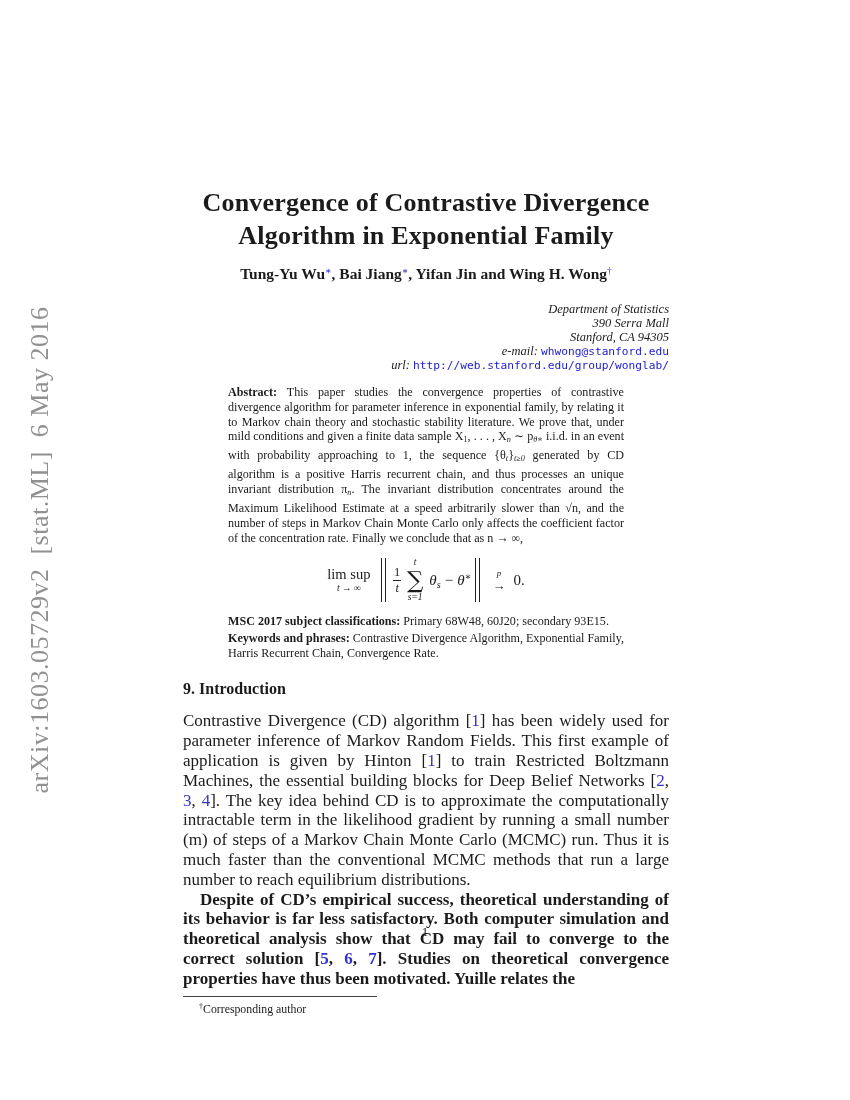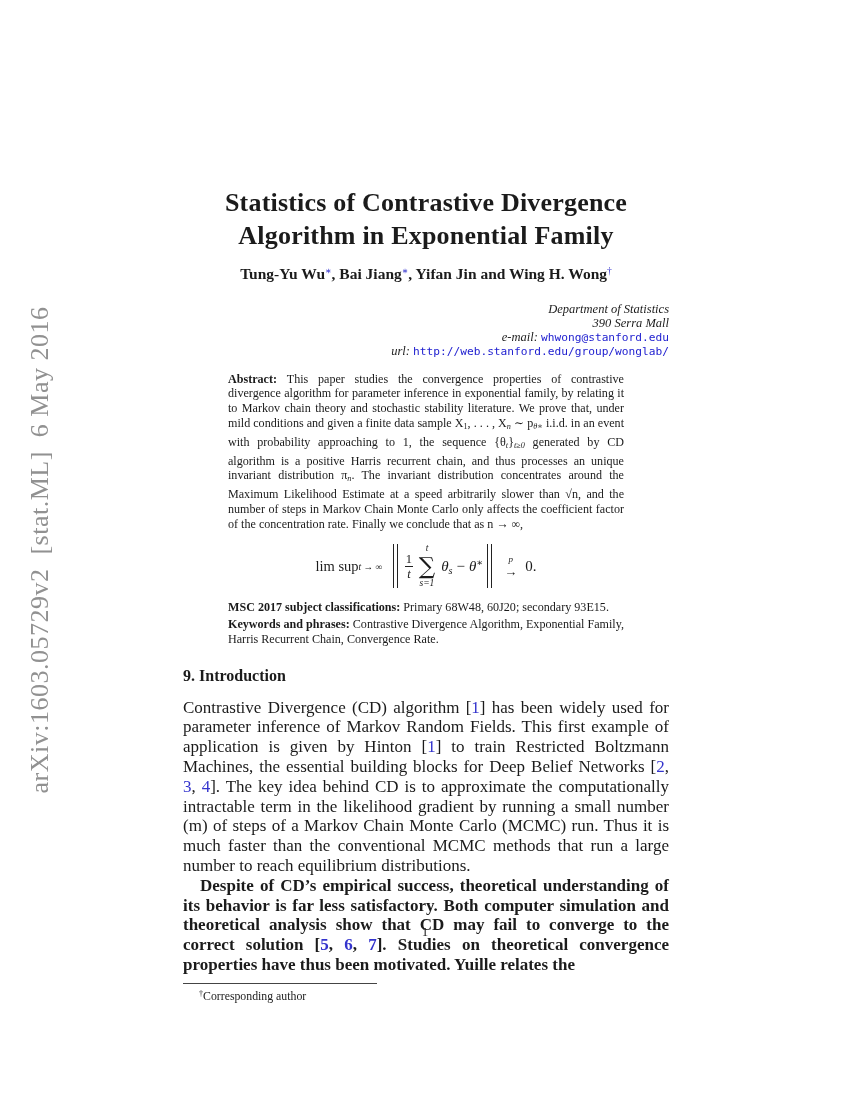--- a/index.html
+++ b/index.html
@@ -35,21 +35,21 @@
   .sup{font-size:68%;vertical-align:0.5em;}
   .suplink{font-size:62%;vertical-align:0.55em;font-weight:400;color:var(--link-blue,#3434cd);}
   .indent{margin-left:45px;margin-right:45px;}
   .justify{text-align:justify;}
   .abstract{margin-top:13px;margin-bottom:0;font-size:12.1px;line-height:14.7px;}
   .meta{margin-bottom:0;font-size:12.1px;line-height:14.7px;}
   .msc{margin-top:12px;}
   .kw{margin-top:2px;}
   
   .equation{display:flex;justify-content:center;align-items:center;margin:13px 0 9px;}
-  .eq-limsup{display:inline-flex;flex-direction:row;align-items:center;font-size:14.5px;line-height:1;margin-right:7px;}
+  .eq-limsup{display:inline-flex;flex-direction:column;align-items:center;font-size:14.5px;line-height:1;margin-right:7px;}
   .eq-limsub{font-size:9.5px;font-style:italic;margin-top:2px;}
   .dbar{align-self:stretch;width:3px;border-left:1px solid #222;border-right:1px solid #222;margin:0 4px;}
   .frac{display:inline-flex;flex-direction:column;align-items:center;font-size:12.5px;line-height:1.15;margin:0 3px;}
   .frac .den{border-top:1px solid #222;padding:0 2px;font-style:italic;}
   .sum{display:inline-flex;flex-direction:column;align-items:center;line-height:1;margin:0 3px;}
   .sum .lim{font-size:9.5px;font-style:italic;}
   .sum .sym{font-size:23px;font-family:"DejaVu Serif","DejaVu Sans",serif;margin:1px 0;}
   .eqtext{font-size:15px;margin-left:3px;}
   .mop{margin:0 4px;}
   .parrow{display:inline-flex;flex-direction:column;align-items:center;line-height:1;margin:0 8px;}
@@ -65,28 +65,29 @@
 </style>
 </head>
 <body>
 
 <div class="page">
 
   <div class="watermark">arXiv:1603.05729v2  [stat.ML]  6 May 2016</div>
 
   <div class="content">
 
-    <h1 class="title">Statistics of Contrastive Divergence
+    <h1 class="title">Convergence of Contrastive Divergence
 Algorithm in Exponential Family</h1>
 
     <div class="authors"><span class="b">Tung-Yu Wu</span><span class="b suplink">∗</span><span class="b">, </span><span class="b">Bai Jiang</span><span class="b suplink">∗</span><span class="b">, </span><span class="b">Yifan Jin and Wing H. Wong</span><span class="b suplink">†</span></div>
 
     <div class="address">
       <div class="it">Department of Statistics</div>
       <div class="it">390 Serra Mall</div>
+      <div class="it">Stanford, CA 94305</div>
       <div><span class="it">e-mail: </span><a class="monolink">whwong@stanford.edu</a></div>
       <div><span class="it">url: </span><a class="monolink">http://web.stanford.edu/group/wonglab/</a></div>
     </div>
 
     <p class="abstract indent justify"><span class="b">Abstract: </span><span>This paper studies the convergence properties of contrastive divergence algorithm for parameter inference in exponential family, by relating it to Markov chain theory and stochastic stability literature. We prove that, under mild conditions and given a finite data sample </span><span class="i">X</span><span class="subn">1</span><span>, . . . , </span><span class="i">X</span><span class="subi">n</span><span> ∼ </span><span class="i">p</span><span class="subi">θ∗</span><span> i.i.d. in an event with probability approaching to 1, the sequence </span><span>{</span><span class="i">θ</span><span class="subi">t</span><span>}</span><span class="subi">t≥0</span><span> generated by CD algorithm is a positive Harris recurrent chain, and thus processes an unique invariant distribution </span><span class="i">π</span><span class="subi">n</span><span>. The invariant distribution concentrates around the Maximum Likelihood Estimate at a speed arbitrarily slower than </span><span>√</span><span class="i">n</span><span>, and the number of steps in Markov Chain Monte Carlo only affects the coefficient factor of the concentration rate. Finally we conclude that as </span><span class="i">n</span><span> → ∞,</span></p>
 
     <div class="equation">
       <span class="eq-limsup">
         <span>lim sup</span>
         <span class="eq-limsub">t → ∞</span>

